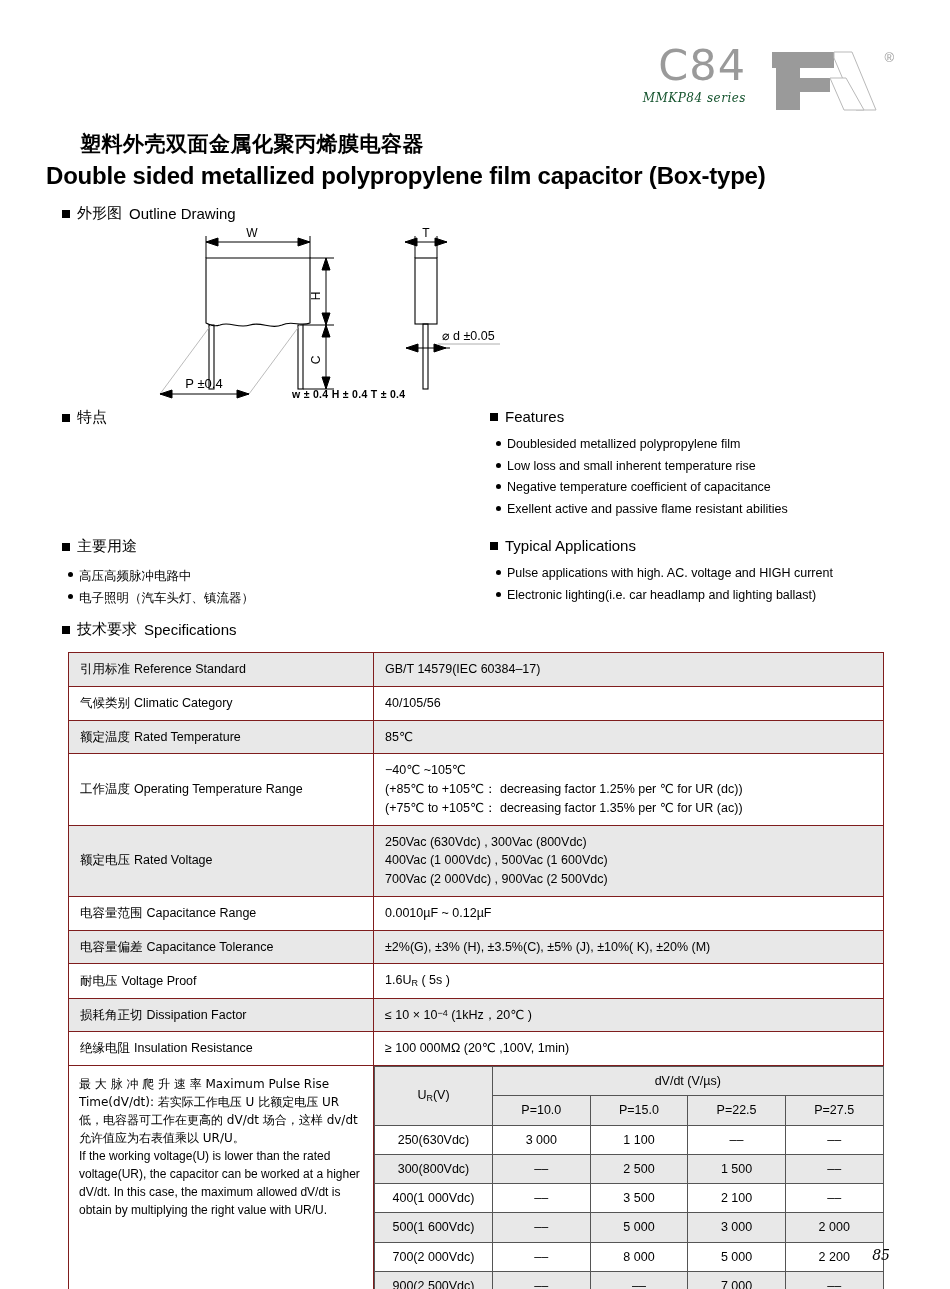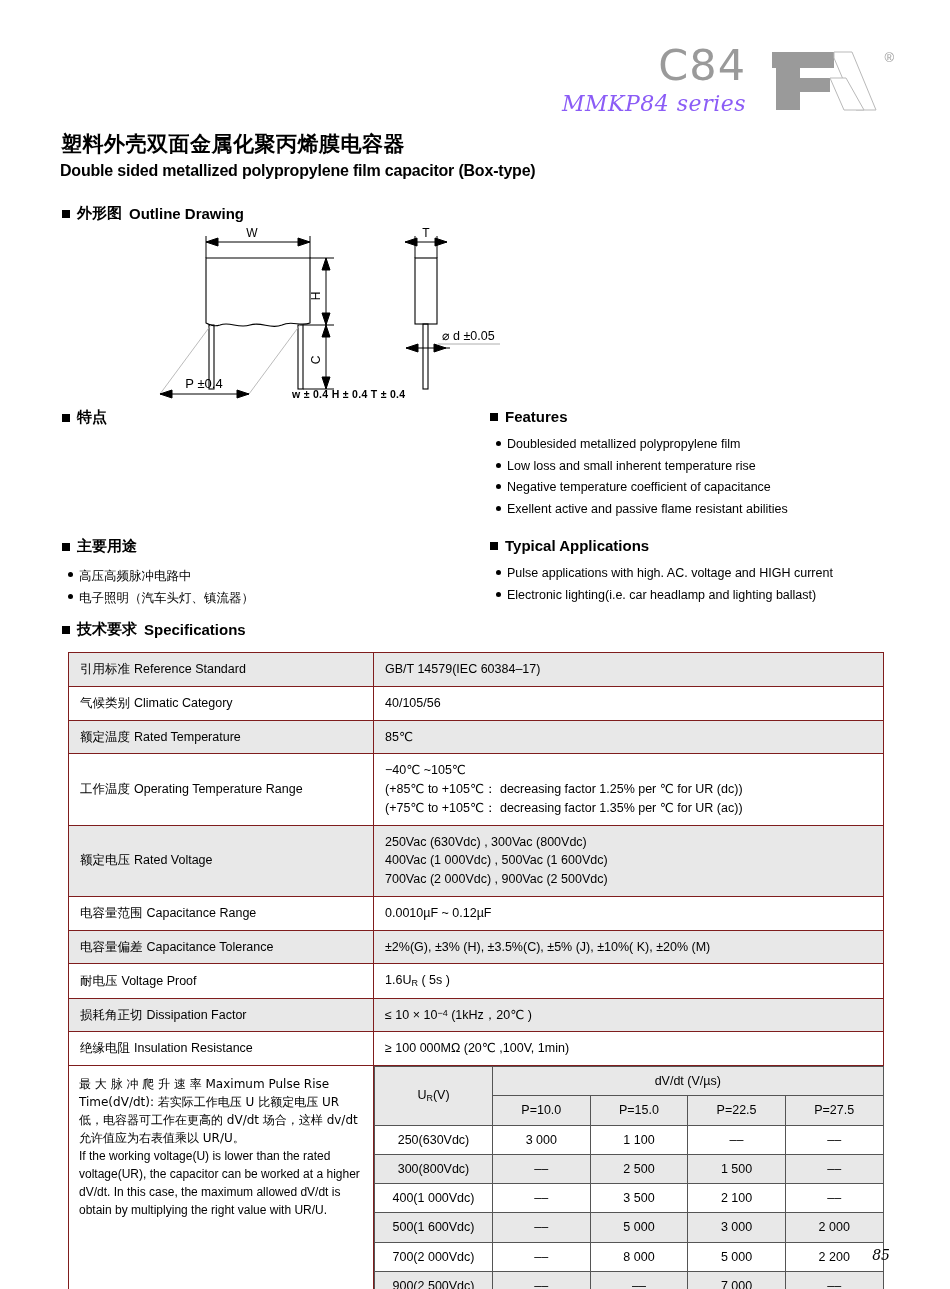--- a/index.html
+++ b/index.html
@@ -27,56 +27,56 @@
   }
   .header-text { text-align: right; padding-top: 4px; }
   .model-code {
     font-size: 43px;
     letter-spacing: 1px;
     color: #9a9a9a;
     font-family: "DejaVu Sans", sans-serif;
     line-height: 1.0;
   }
   .series-name {
-    font-size: 22px;
-    color: #8b5cf6;
+    font-size: 12px;
+    color: #14532d;
     letter-spacing: 0.5px;
     font-family: "DejaVu Serif", serif;
     font-style: italic;
     margin-top: 4px;
   }
   .logo-wrap { position: relative; width: 120px; height: 68px; margin-top: 8px; }
   .logo-reg {
     position: absolute;
     right: -2px; top: 2px;
     font-size: 13px;
     color: #9a9a9a;
   }
 
   
   .title-cn {
     position: absolute;
-    left: 61px; top: 130px;
+    left: 80px; top: 130px;
     font-size: 21px;
     font-weight: bold;
     font-family: "DejaVu Sans", sans-serif;
     letter-spacing: 0.5px;
   }
   .title-en {
     position: absolute;
-    left: 60px; top: 162px;
-    font-size: 16px;
+    left: 46px; top: 162px;
+    font-size: 24px;
     font-weight: bold;
     letter-spacing: -0.2px;
   }
 
   
   .sec-head {
     font-size: 15px;
-    font-weight: bold;
+    font-weight: normal;
     display: flex;
     align-items: center;
     gap: 7px;
   }
   .sec-head .sq {
     display: inline-block;
     width: 8px; height: 8px;
     background: #000;
     flex: none;
   }

